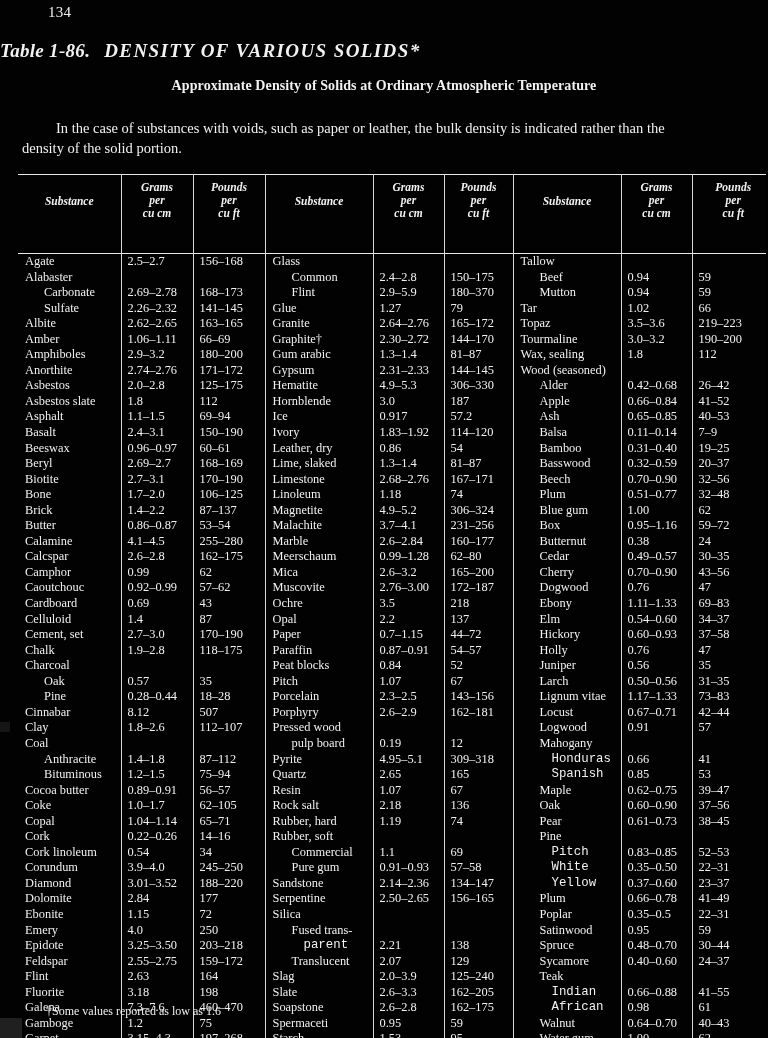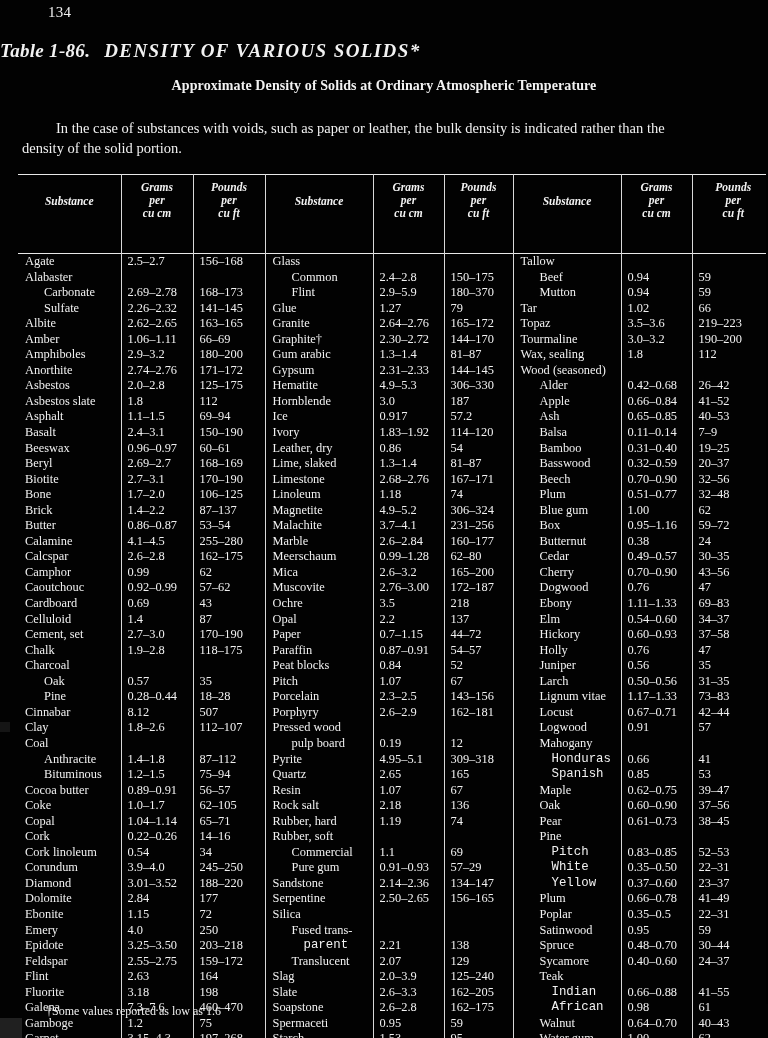--- a/index.html
+++ b/index.html
@@ -570,21 +570,21 @@
             <td class="nm i2 grp-sep">Pitch</td>
             <td class="vl vline">0.83–0.85</td>
             <td class="vl vline">52–53</td>
           </tr>
           <tr>
             <td class="nm">Corundum</td>
             <td class="vl vline">3.9–4.0</td>
             <td class="vl vline">245–250</td>
             <td class="nm i1 grp-sep">Pure gum</td>
             <td class="vl vline">0.91–0.93</td>
-            <td class="vl vline">57–29</td>
+            <td class="vl vline">57–58</td>
             <td class="nm i2 grp-sep">White</td>
             <td class="vl vline">0.35–0.50</td>
             <td class="vl vline">22–31</td>
           </tr>
           <tr>
             <td class="nm">Diamond</td>
             <td class="vl vline">3.01–3.52</td>
             <td class="vl vline">188–220</td>
             <td class="nm grp-sep">Sandstone</td>
             <td class="vl vline">2.14–2.36</td>

